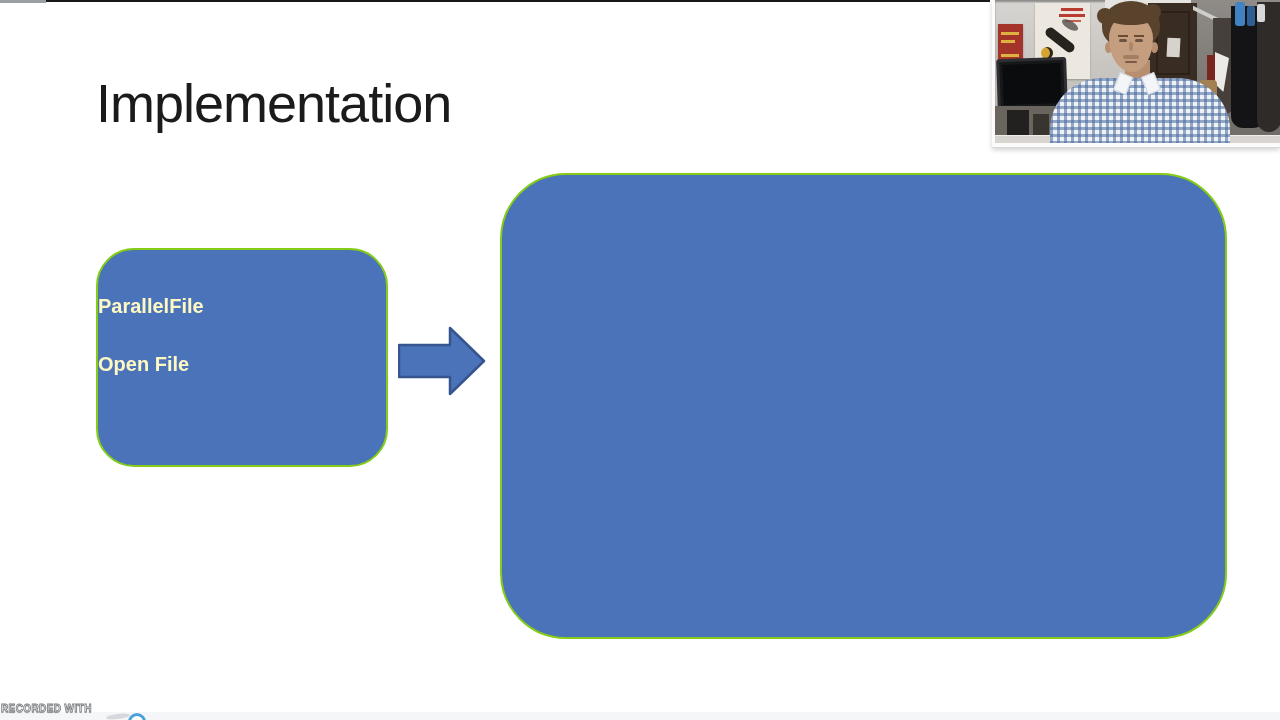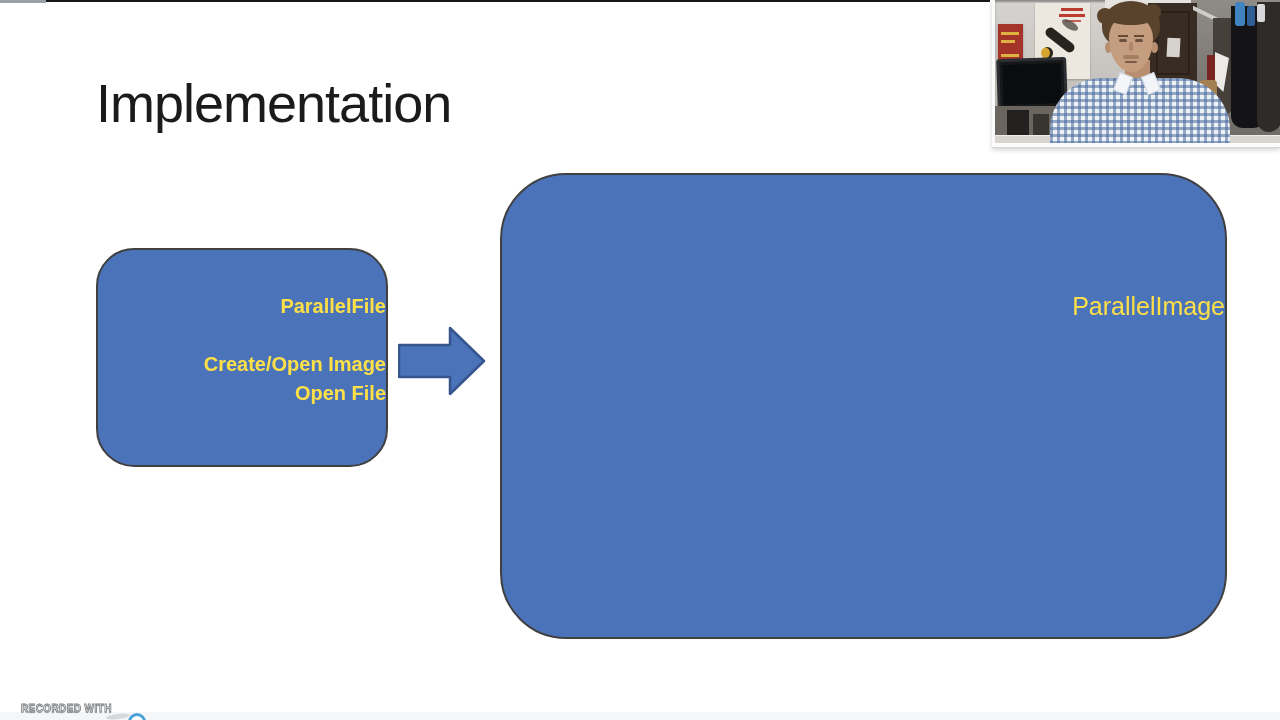--- a/index.html
+++ b/index.html
@@ -9,34 +9,34 @@
 
   
   .top-line{left:0;top:0;width:990px;height:2px;background:#181818;}
   .top-corner-block{left:0;top:0;width:46px;height:3px;background:#9aa0a5;}
 
   
   .slide-title{left:96px;top:72px;font-size:54px;font-weight:400;color:#1b1b1b;
                letter-spacing:-1px;white-space:nowrap;}
 
   
-  .flow-box{background:#4b73ba;border:2px solid #404040;color:#fde047;text-align:right;
+  .flow-box{background:#4b73ba;border:2px solid #84cc16;color:#fef9c3;text-align:left;
             box-sizing:border-box;}
   .box-left{left:96px;top:248px;width:292px;height:219px;border-radius:38px;
             font-size:20px;font-weight:700;line-height:29px;padding-top:42px;}
   .box-right{left:500px;top:173px;width:727px;height:466px;border-radius:66px;
              font-size:25px;line-height:39px;padding-top:112px;}
   .box-right .bold-seg{font-weight:700;}
   .box-right .rest-seg{font-weight:400;}
   .blank-line{visibility:hidden;}
   .arrow-svg{left:398px;top:325px;}
 
   
   .bottom-strip{left:0;bottom:0;width:1280px;height:8px;background:#f5f6f8;}
-  .watermark{left:21px;top:703px;font-size:10px;font-weight:800;letter-spacing:.4px;
+  .watermark{left:1px;top:703px;font-size:10px;font-weight:800;letter-spacing:.4px;
              color:#ffffff;-webkit-text-stroke:.8px #7c8084;
              text-shadow:0 1px 1px rgba(60,60,60,.45);white-space:nowrap;}
   .wm-swoosh{left:106px;top:714px;width:24px;height:5px;background:#c3c8cc;border-radius:50%;
              transform:rotate(-7deg);opacity:.65;}
   .wm-circle{left:128px;top:713px;width:18px;height:18px;border-radius:50%;
              border:3px solid #4aa3d8;box-sizing:border-box;background:#ffffff;}
 
   
   .webcam-wrap{left:992px;top:0;width:288px;height:147px;background:#fbfbfb;
                border-bottom:1px solid #d8d8d8;box-shadow:0 2px 5px rgba(0,0,0,.18);}
@@ -131,30 +131,28 @@
 </head>
 <body>
 
 <div class="frame">
 
   <div class="abs slide-title">Implementation</div>
 
   <div class="abs flow-box box-left">
     <div>ParallelFile</div>
     <div class="blank-line">&nbsp;</div>
-    <div>Create/Open Image</div>
     <div>Open File</div>
   </div>
 
   <svg class="abs arrow-svg" width="88" height="72" viewBox="0 0 88 72">
     <path d="M1 20 L52 20 L52 3 L86 36 L52 69 L52 52 L1 52 Z" fill="#4b73ba" stroke="#36558e" stroke-width="2.5" stroke-linejoin="round"></path>
   </svg>
 
   <div class="abs flow-box box-right">
-    <div>ParallelImage</div>
     <div class="blank-line">&nbsp;</div>
   </div>
 
   <div class="abs webcam-wrap">
     <div class="abs webcam">
       <div class="scene">
         <div class="abs ceiling"></div>
         <div class="abs wall-right"></div>
 
         <div class="abs poster-red">

